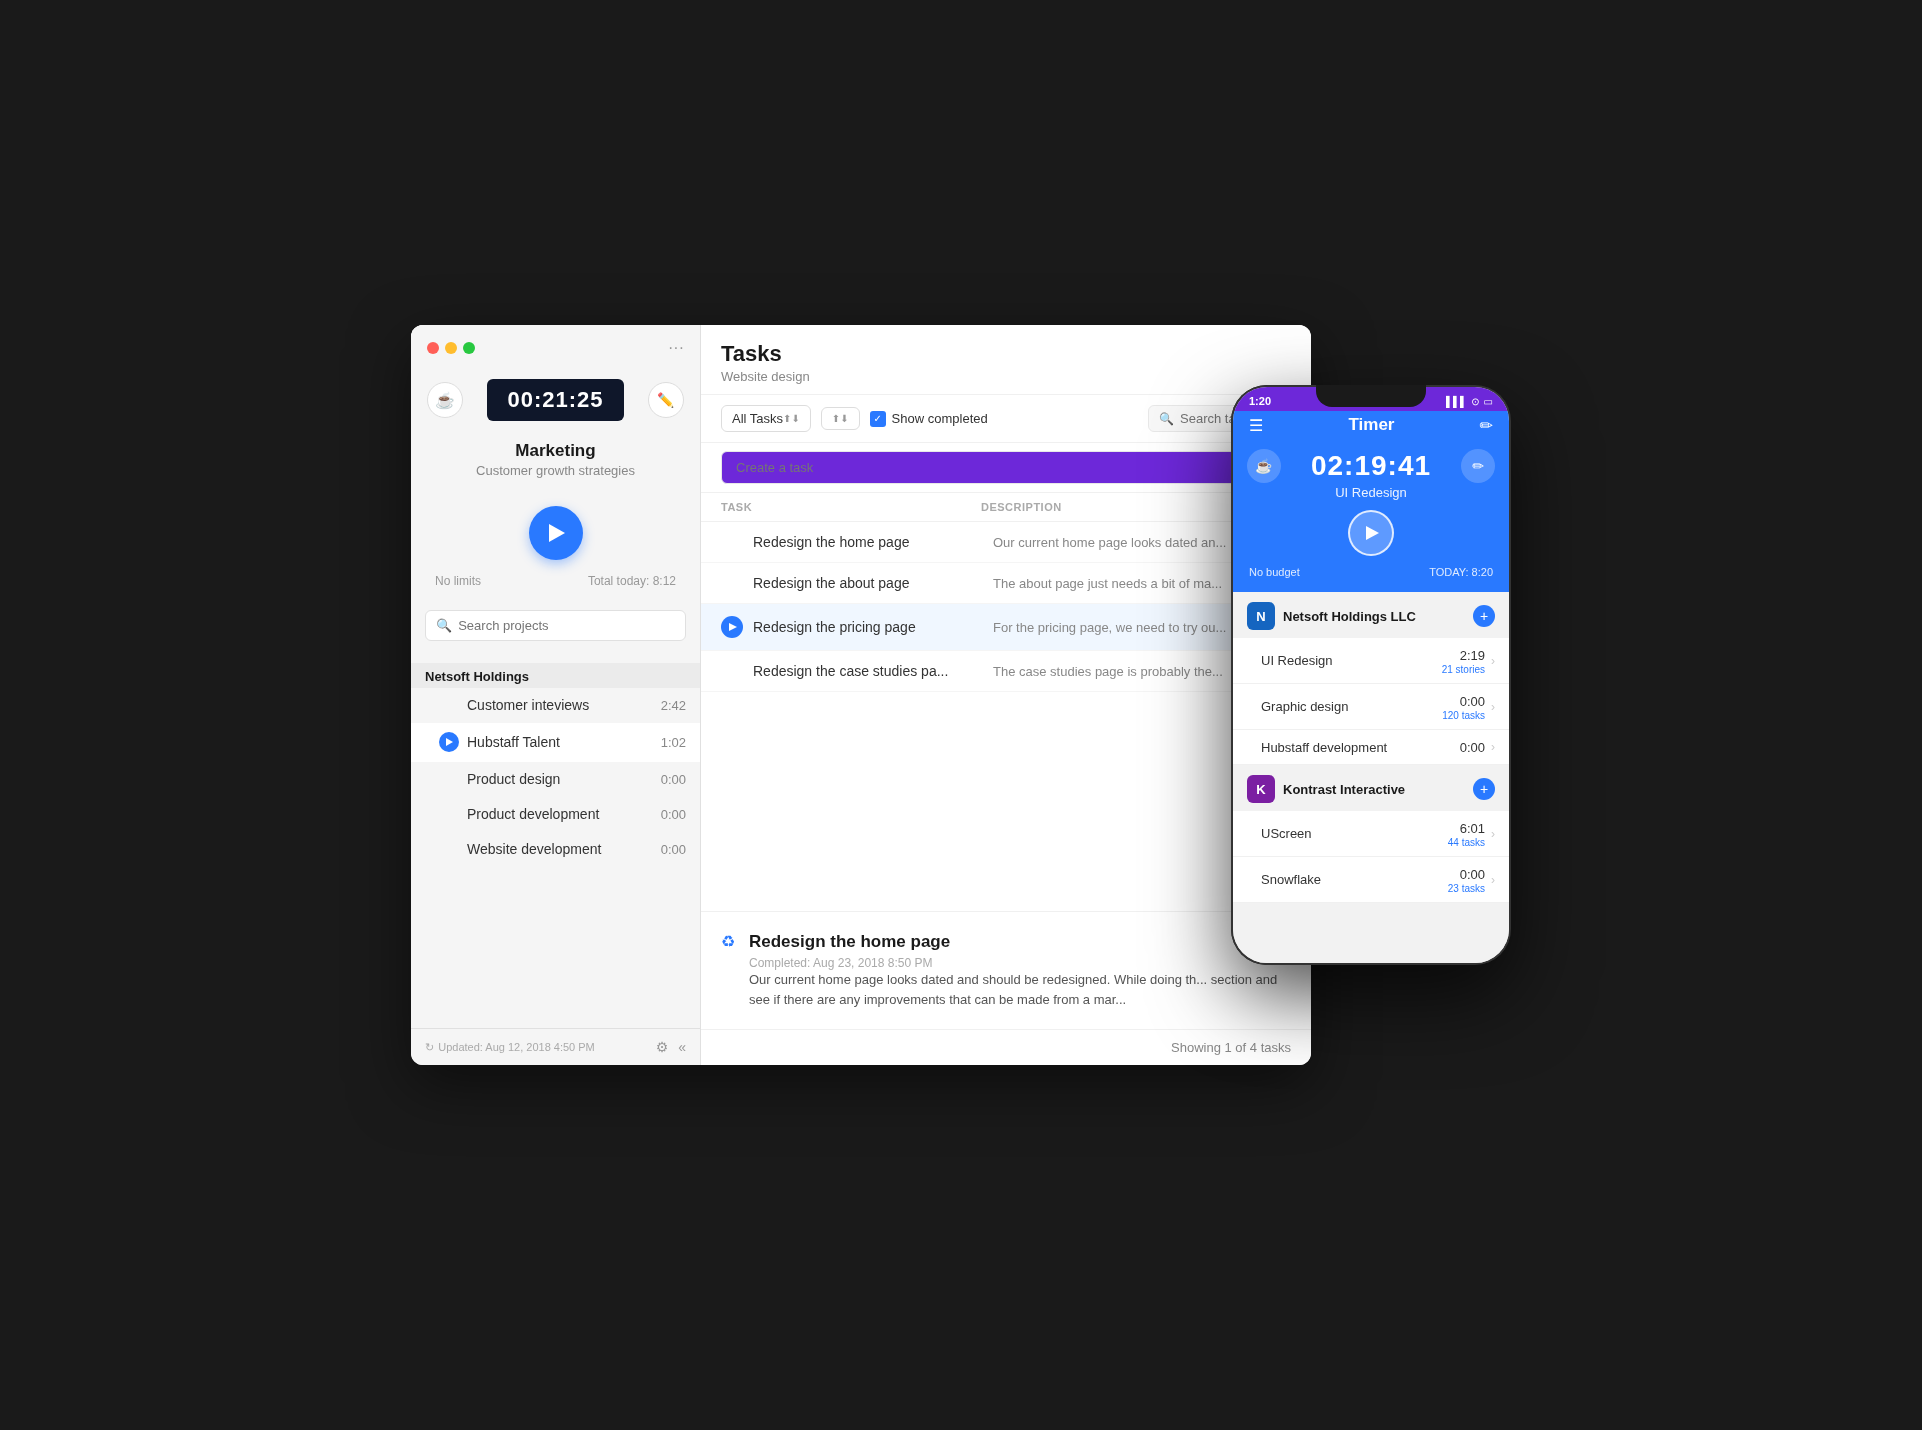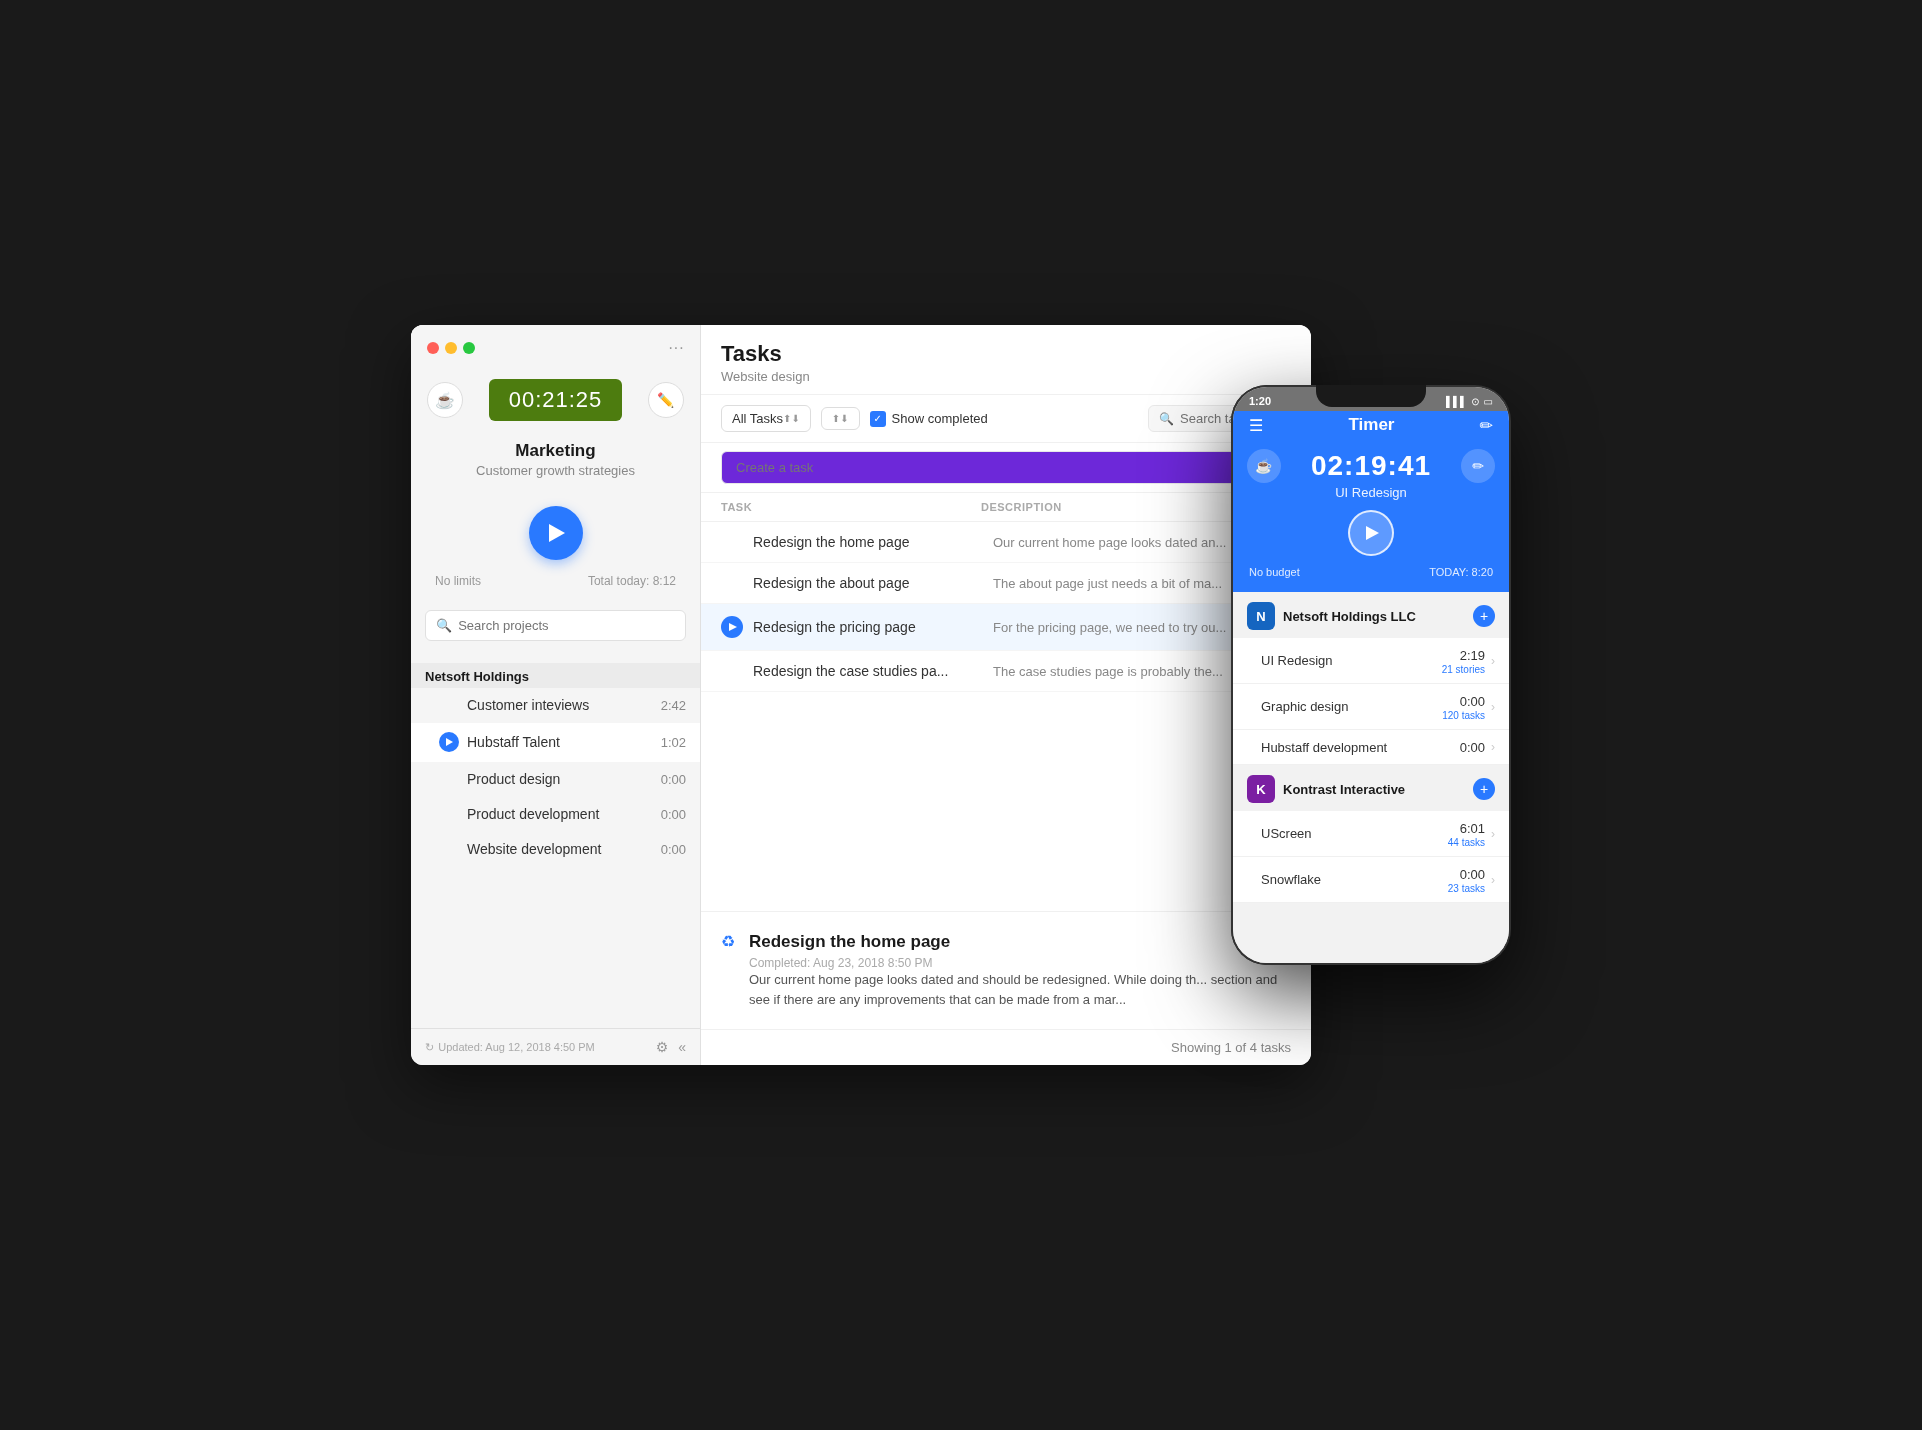--- a/index.html
+++ b/index.html
@@ -85,26 +85,26 @@
       border: 1px solid #ddd;
       background: #fff;
       display: flex;
       align-items: center;
       justify-content: center;
       cursor: pointer;
       font-size: 16px;
     }
 
     .timer-display {
-      background: #4d7c0f;
+      background: #0f172a;
       color: #fff;
       padding: 8px 20px;
       border-radius: 6px;
       font-size: 22px;
-      font-weight: 400;
+      font-weight: 700;
       letter-spacing: 1px;
       font-variant-numeric: tabular-nums;
     }
 
     .edit-icon-btn {
       width: 36px;
       height: 36px;
       border-radius: 50%;
       border: 1px solid #ddd;
       background: #fff;
@@ -577,21 +577,21 @@
     
     .phone-app {
       width: 100%;
       height: 100%;
       display: flex;
       flex-direction: column;
       background: #f0f0f0;
     }
 
     .phone-status-bar {
-      background: #737373;
+      background: #6d28d9;
       padding: 8px 16px 4px;
       display: flex;
       justify-content: space-between;
       align-items: center;
     }
 
     .phone-time-status {
       font-size: 11px;
       color: #fff;
       font-weight: 600;

